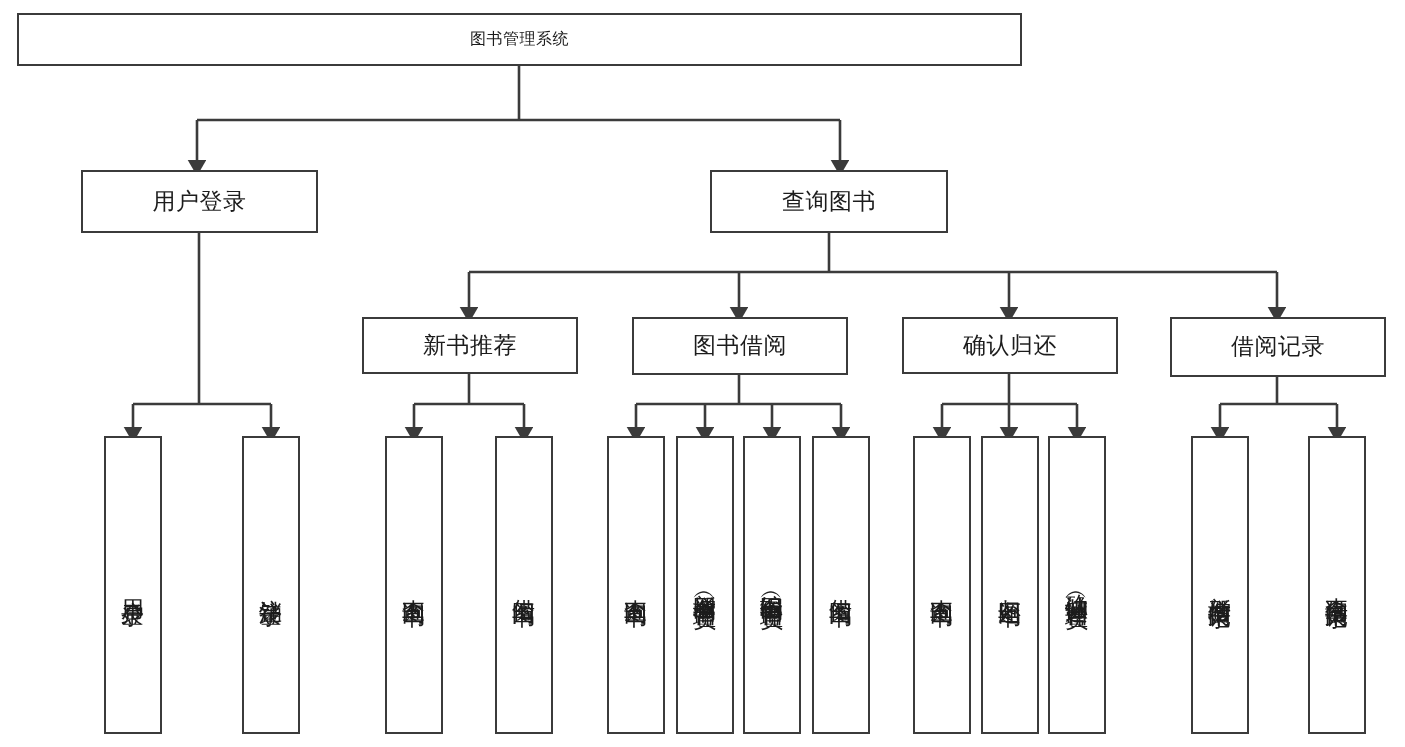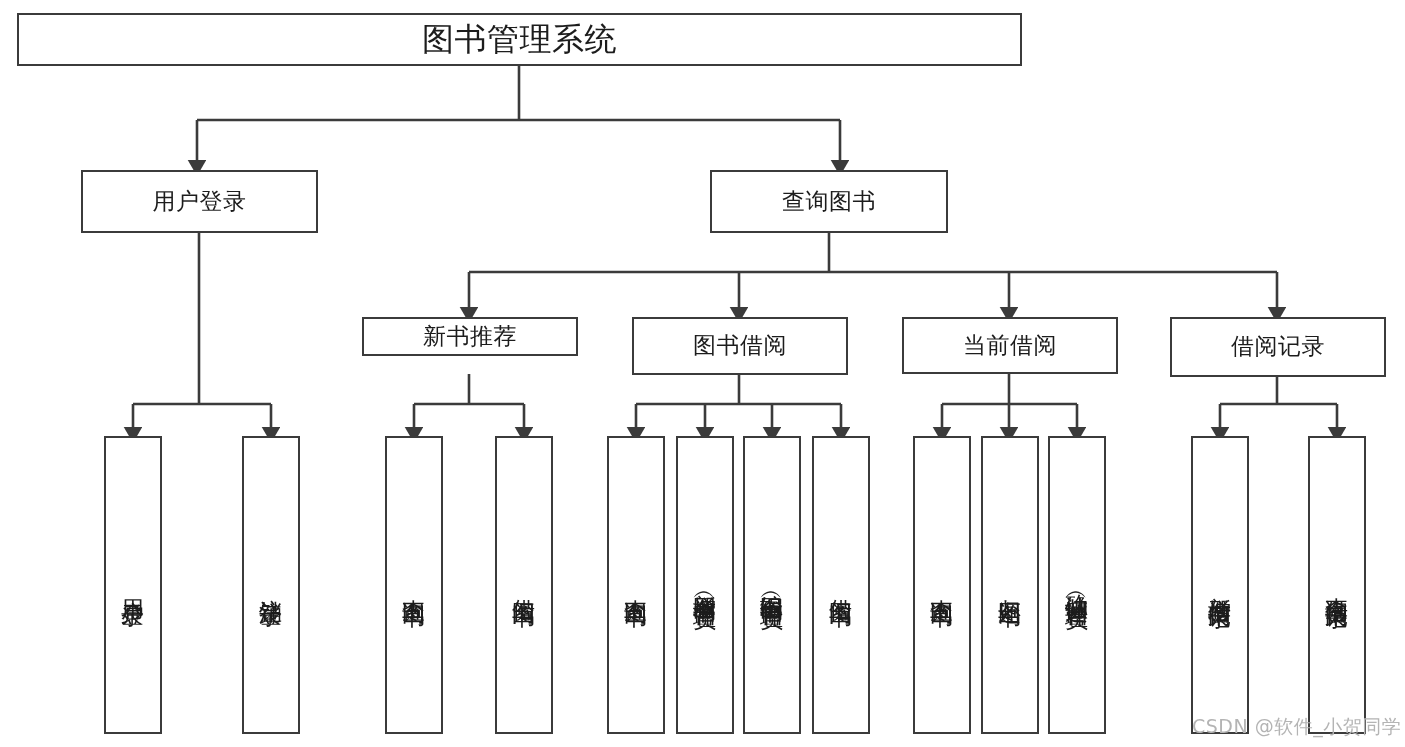--- a/index.html
+++ b/index.html
@@ -44,21 +44,21 @@
     white-space: pre-line;
     line-height: 1.18;
   }
   
   .node.horiz .node-label {
     writing-mode: horizontal-tb;
     font-size: 23px;
     letter-spacing: 0.5px;
   }
   .node.root .node-label {
-    font-size: 32px;
+    font-size: 16px;
   }
   
   .node.vert {
     align-items: center;
     justify-content: center;
     padding: 4px 0;
   }
   .node.vert .node-label {
     writing-mode: vertical-rl;
     text-orientation: upright;
@@ -137,30 +137,30 @@
   </div>
 
   <div class="node horiz" style="left:81px; top:170px; width:237px; height:63px;">
     <span class="node-label">用户登录</span>
   </div>
 
   <div class="node horiz" style="left:710px; top:170px; width:238px; height:63px;">
     <span class="node-label">查询图书</span>
   </div>
 
-  <div class="node horiz" style="left:362px; top:317px; width:216px; height:39px;">
+  <div class="node horiz" style="left:362px; top:317px; width:216px; height:57px;">
     <span class="node-label">新书推荐</span>
   </div>
 
   <div class="node horiz" style="left:632px; top:317px; width:216px; height:58px;">
     <span class="node-label">图书借阅</span>
   </div>
 
   <div class="node horiz" style="left:902px; top:317px; width:216px; height:57px;">
-    <span class="node-label">当前借阅</span>
+    <span class="node-label">确认归还</span>
   </div>
 
   <div class="node horiz" style="left:1170px; top:317px; width:216px; height:60px;">
     <span class="node-label">借阅记录</span>
   </div>
 
   <div class="node vert" style="left:104px; top:436px; width:58px; height:298px;">
     <span class="node-label">用户登录</span>
   </div>
 
@@ -205,15 +205,14 @@
   </div>
 
   <div class="node vert" style="left:1191px; top:436px; width:58px; height:298px;">
     <span class="node-label">新增借阅记录</span>
   </div>
 
   <div class="node vert" style="left:1308px; top:436px; width:58px; height:298px;">
     <span class="node-label">查询借阅记录</span>
   </div>
 
-  <div class="watermark" style="left:1192px; top:714px;">CSDN @软件_小贺同学</div>
 
 </div>
 
 </body></html>

